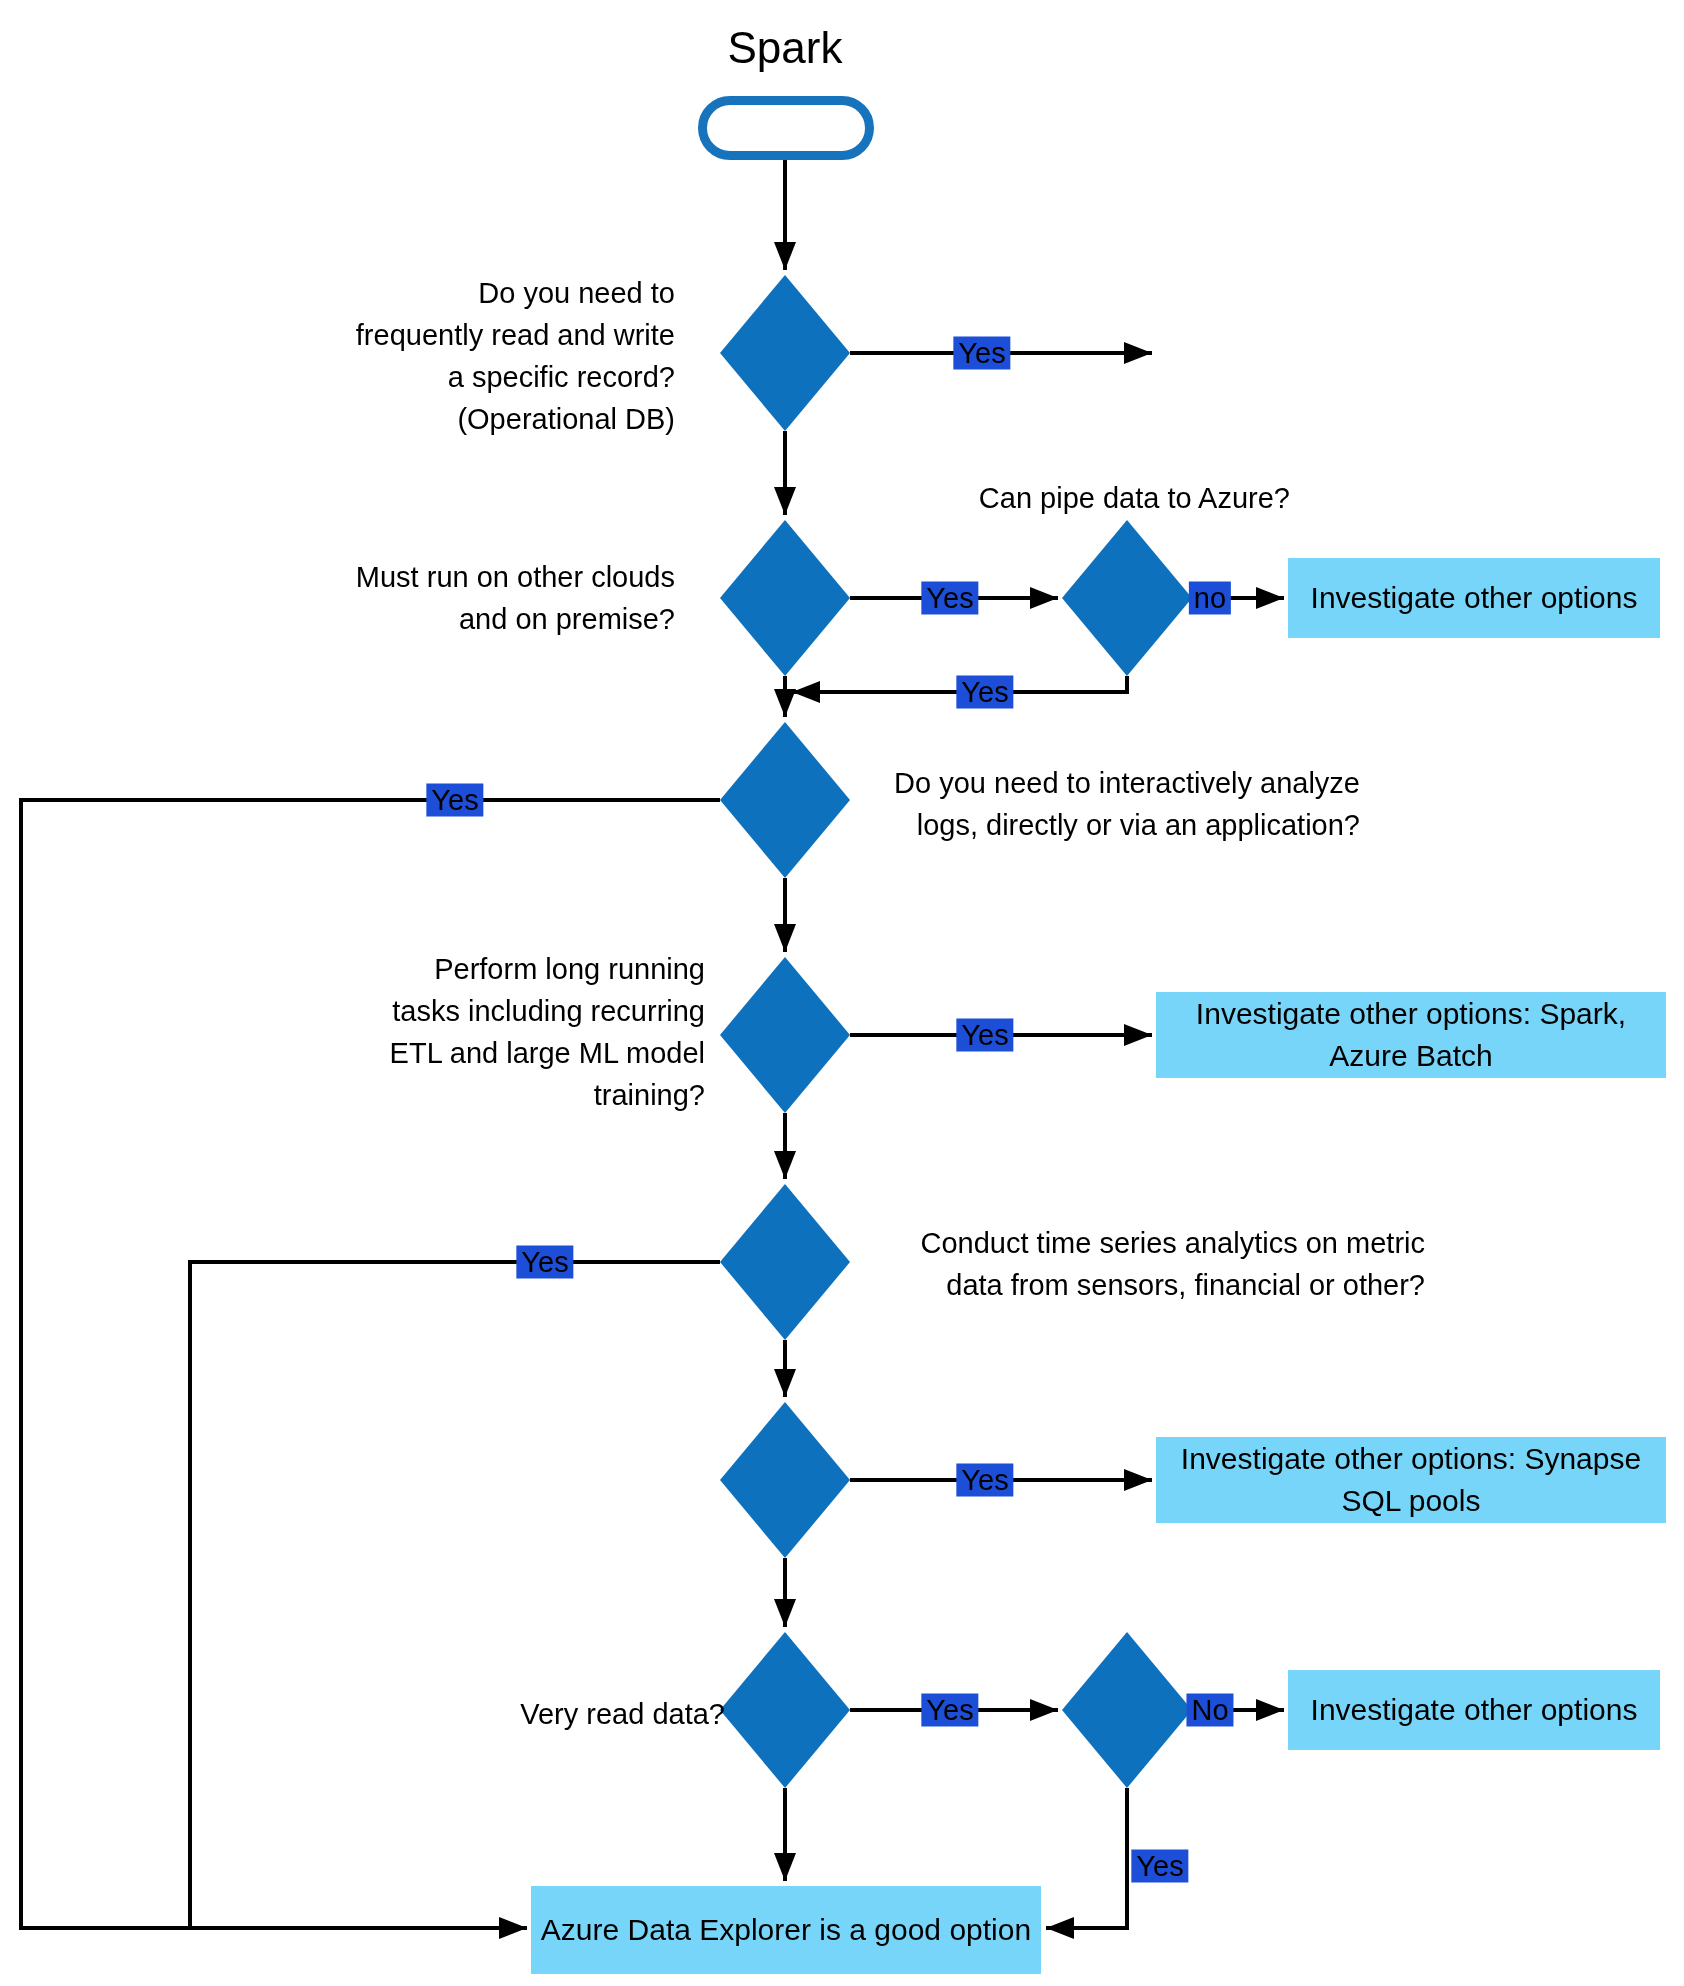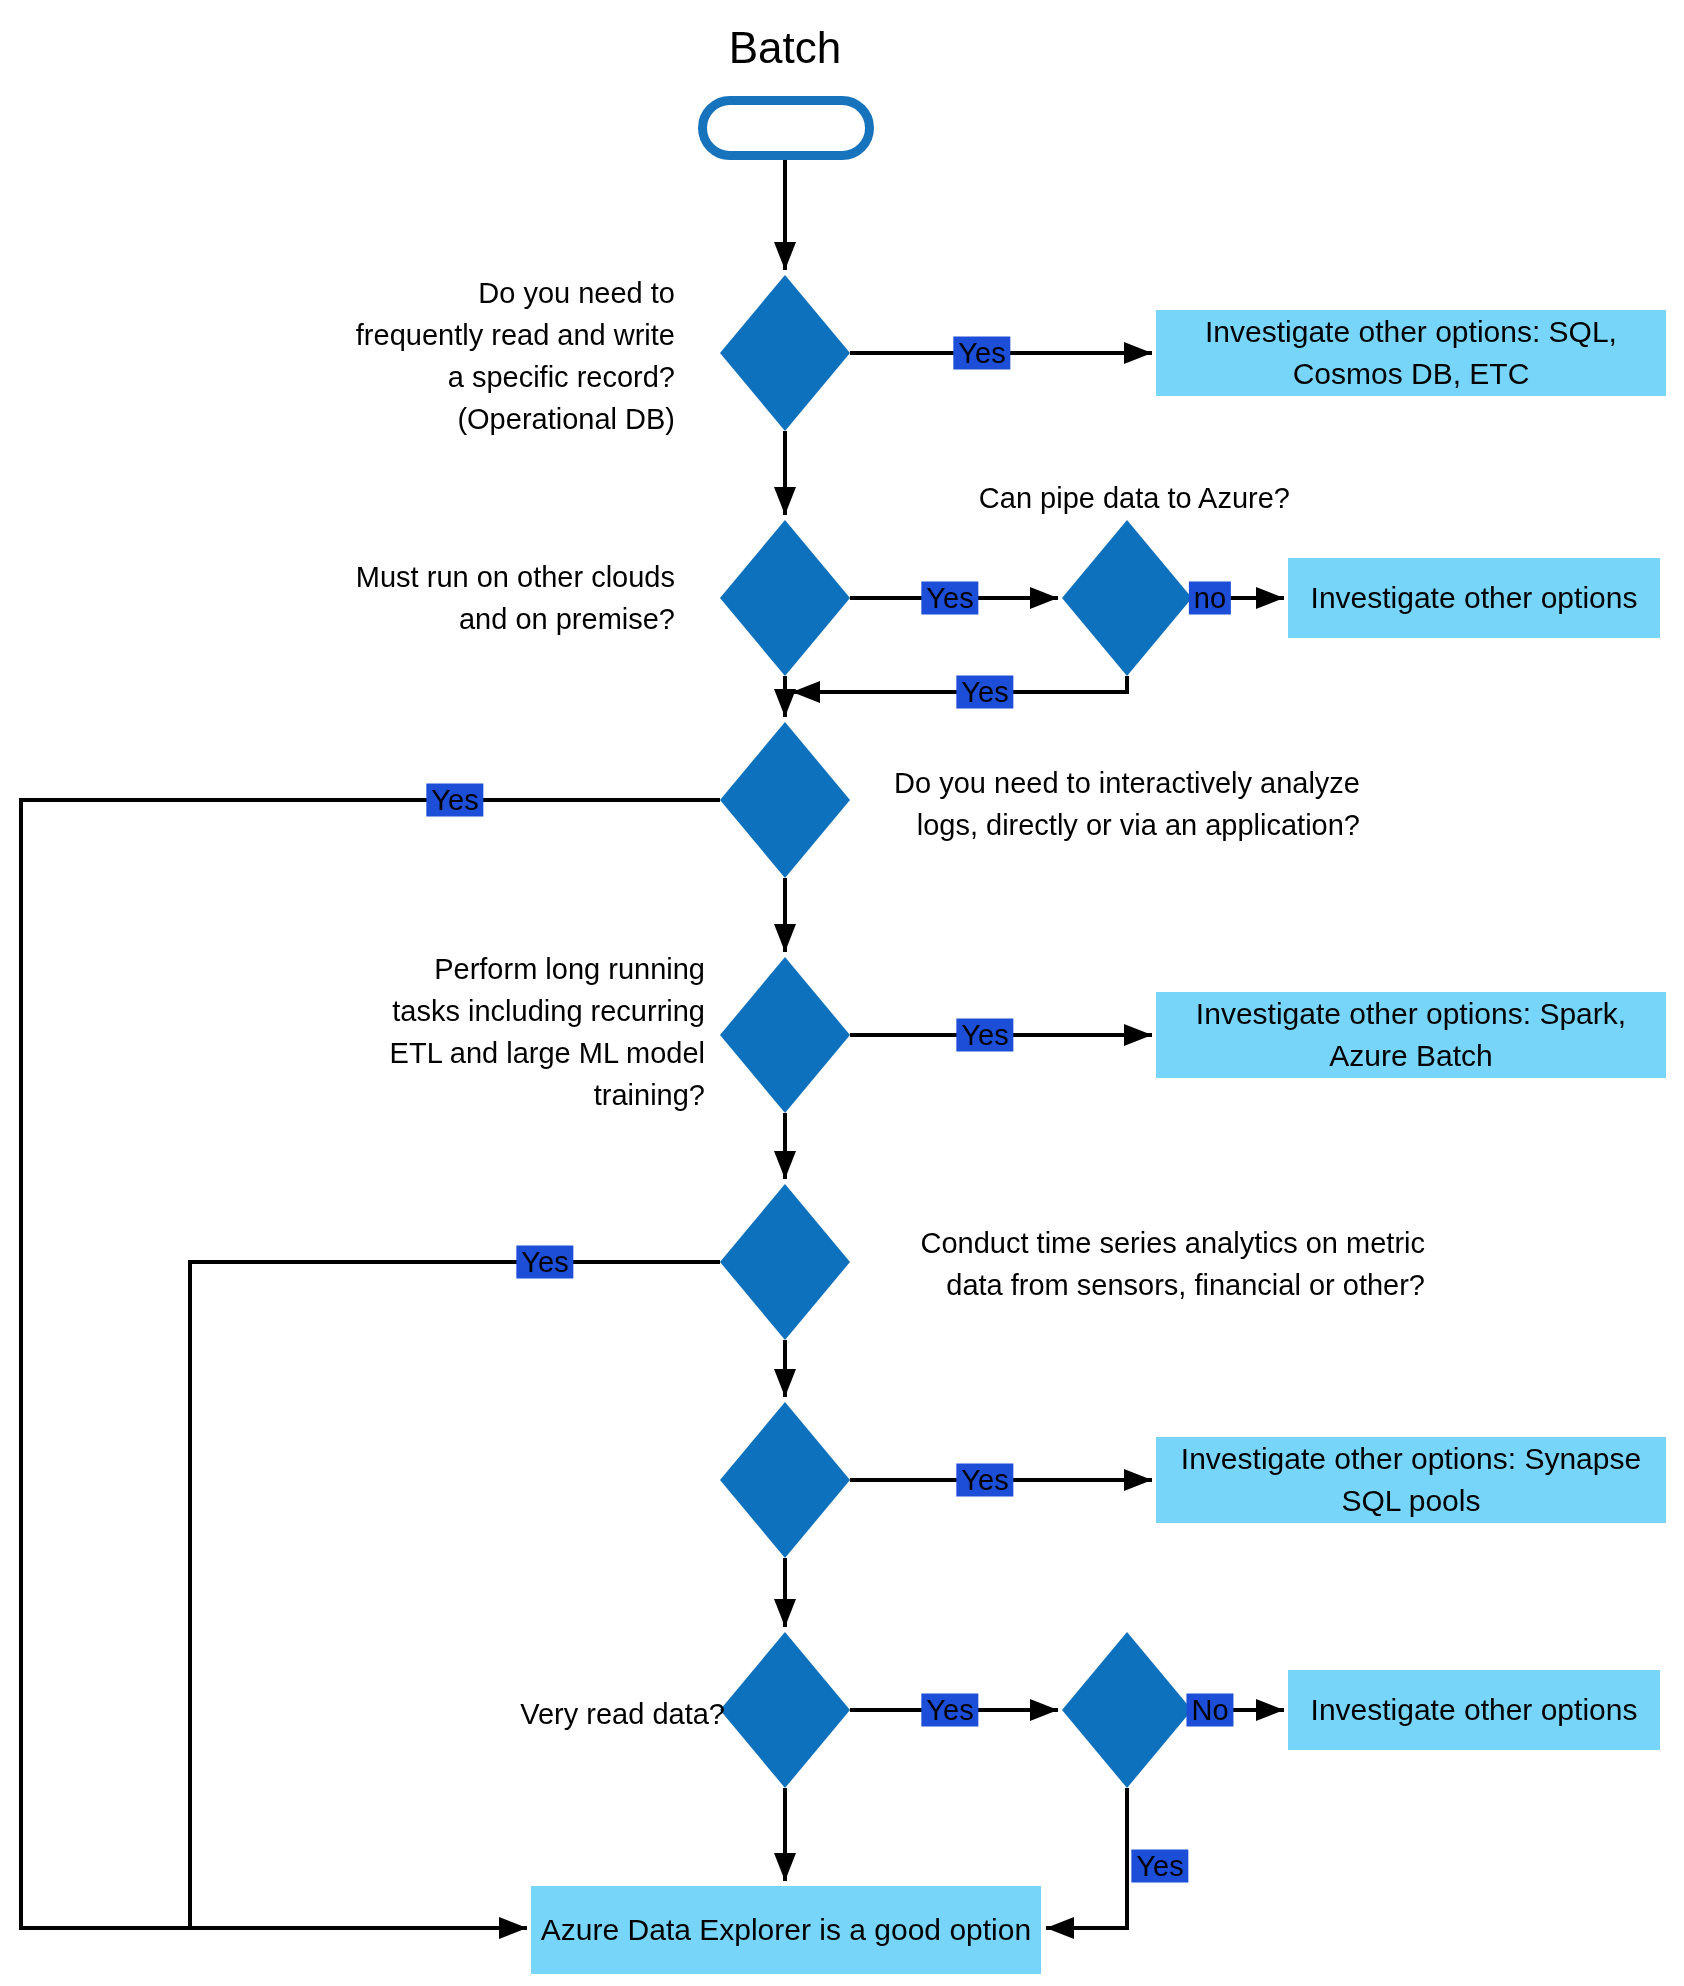--- a/index.html
+++ b/index.html
@@ -73,21 +73,21 @@
       <path d="M785,1340 L785,1397" marker-end="url(#arr)"></path>
       <path d="M850,1480 L1152,1480" marker-end="url(#arr)"></path>
       <path d="M785,1558 L785,1627" marker-end="url(#arr)"></path>
       <path d="M850,1710 L1058,1710" marker-end="url(#arr)"></path>
       <path d="M1192,1710 L1284,1710" marker-end="url(#arr)"></path>
       <path d="M785,1788 L785,1881" marker-end="url(#arr)"></path>
       <path d="M1127,1788 L1127,1928 L1046,1928" marker-end="url(#arr)"></path>
     </g>
   </svg>
 
-  <div class="start-label" style="left:785px;top:26px">Batch</div>
+  <div class="start-label" style="left:785px;top:26px">Spark</div>
   <div class="node start-pill" style="left:698px;top:96px"></div>
 
   <div class="node diamond" style="left:720px;top:275px"></div>
   <div class="node diamond" style="left:720px;top:520px"></div>
   <div class="node diamond" style="left:1062px;top:520px"></div>
   <div class="node diamond" style="left:720px;top:722px"></div>
   <div class="node diamond" style="left:720px;top:957px"></div>
   <div class="node diamond" style="left:720px;top:1184px"></div>
   <div class="node diamond" style="left:720px;top:1402px"></div>
   <div class="node diamond" style="left:720px;top:1632px"></div>
@@ -103,22 +103,20 @@
 logs, directly or via an application?</div>
   <div class="q-label" style="left:930px;top:477px;width:360px">Can pipe data to Azure?</div>
   <div class="q-label" style="left:345px;top:948px;width:360px">Perform long running
 tasks including recurring
 ETL and large ML model
 training?</div>
   <div class="q-label" style="left:895px;top:1222px;width:530px">Conduct time series analytics on metric
 data from sensors, financial or other?</div>
   <div class="q-label" style="left:425px;top:1693px;width:300px">Very read data?</div>
 
-  <div class="node outcome" style="left:1156px;top:310px;width:510px;height:86px">Investigate other options: SQL,
-Cosmos DB, ETC</div>
   <div class="node outcome" style="left:1288px;top:558px;width:372px;height:80px">Investigate other options</div>
   <div class="node outcome" style="left:1156px;top:992px;width:510px;height:86px">Investigate other options: Spark,
 Azure Batch</div>
   <div class="node outcome" style="left:1156px;top:1437px;width:510px;height:86px">Investigate other options: Synapse
 SQL pools</div>
   <div class="node outcome" style="left:1288px;top:1670px;width:372px;height:80px">Investigate other options</div>
   <div class="node outcome" style="left:531px;top:1886px;width:510px;height:88px">Azure Data Explorer is a good option</div>
 
   <span class="edge-label" style="left:982px;top:353px">Yes</span>
   <span class="edge-label" style="left:950px;top:598px">Yes</span>

